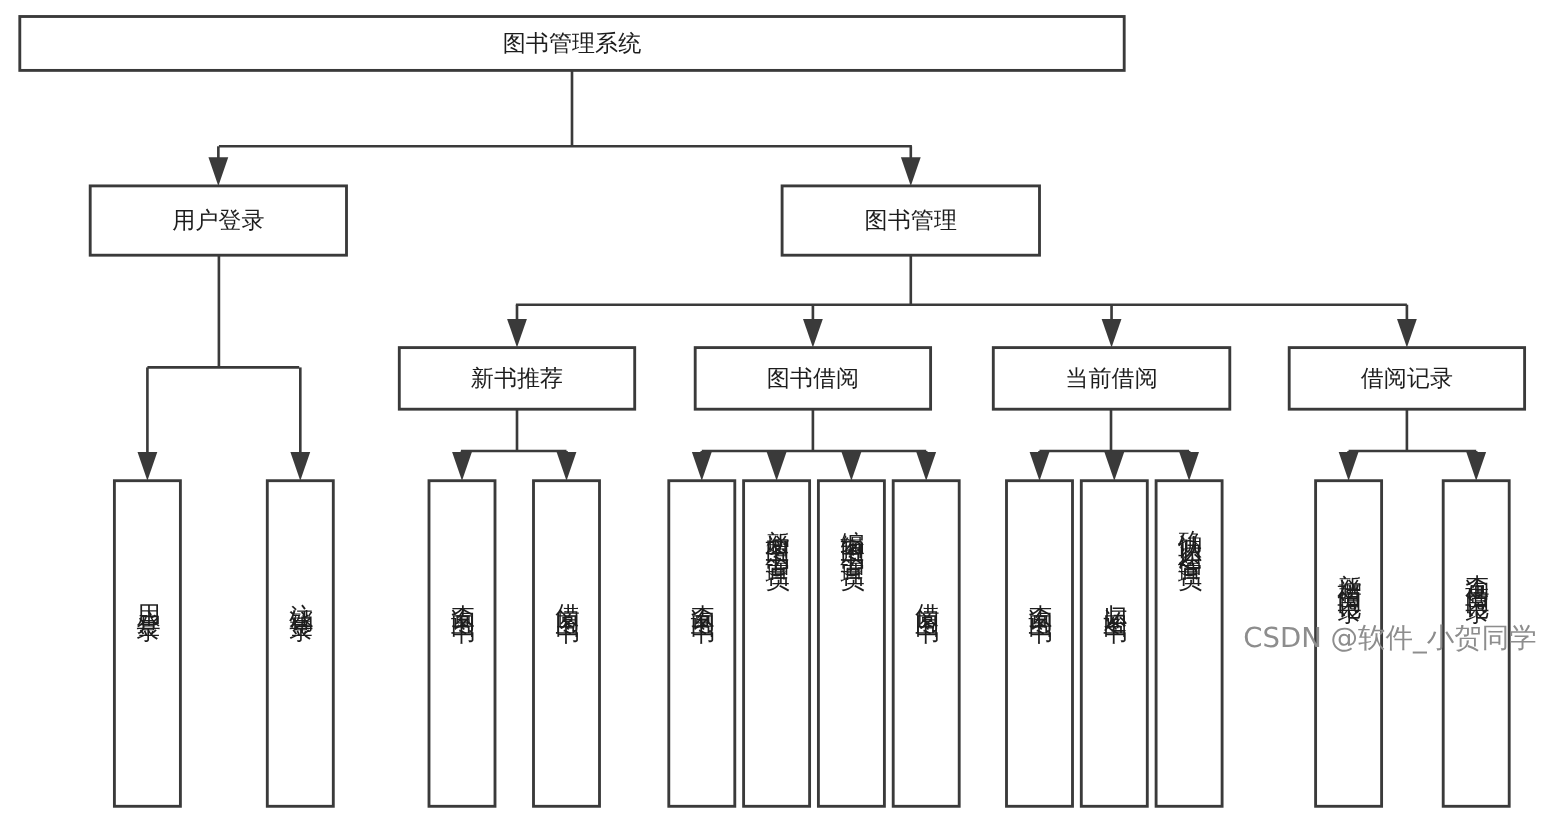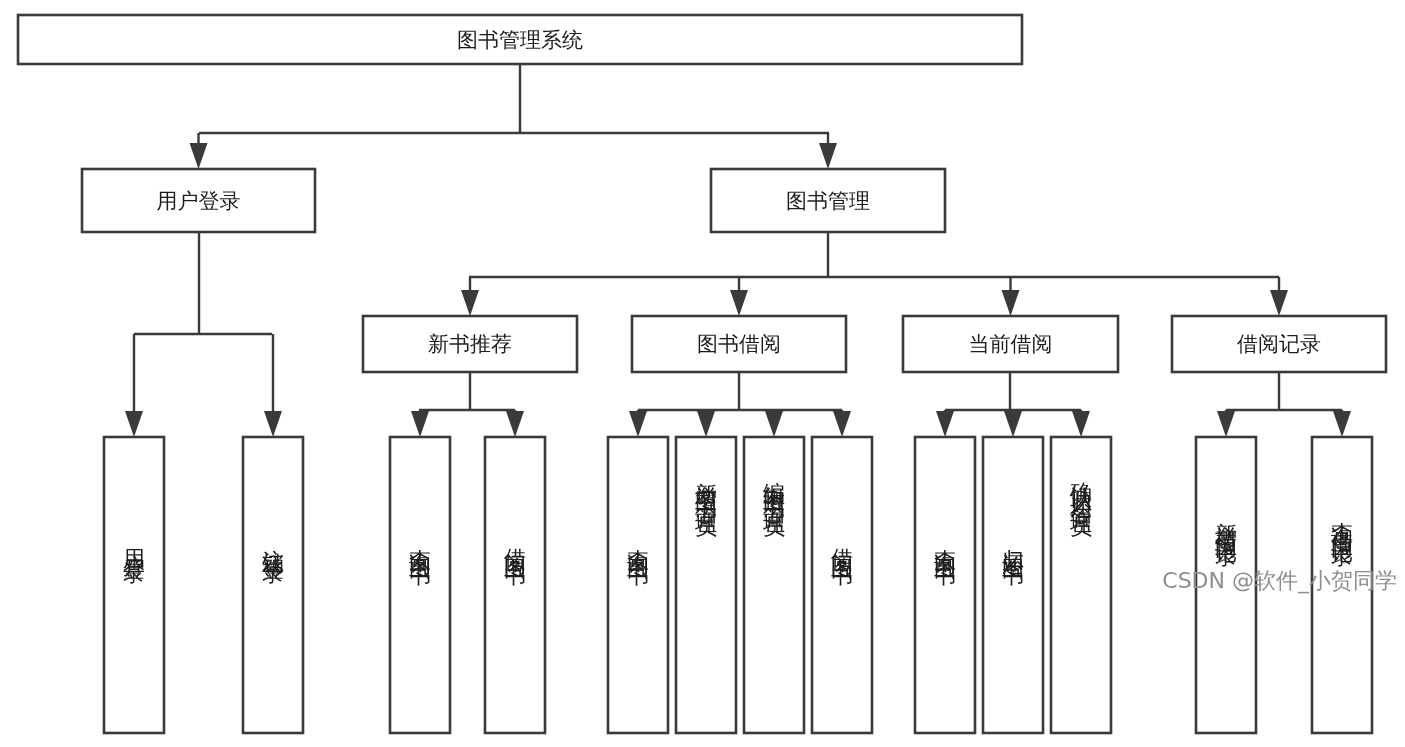--- a/index.html
+++ b/index.html
@@ -62,21 +62,21 @@
     line-height: 1;
     letter-spacing: 5px;
     color: #1d1d1d;
     white-space: nowrap;
   }
   #watermark {
     position: absolute;
     right: 8px;
     bottom: 6px;
     font-family: "DejaVu Sans", "Liberation Sans", sans-serif;
-    font-size: 22px;
+    font-size: 25px;
     color: #8d8d8d;
     white-space: nowrap;
     pointer-events: none;
   }
 </style>
 </head>
 <body>
 
 <div id="diagram-root">
 

